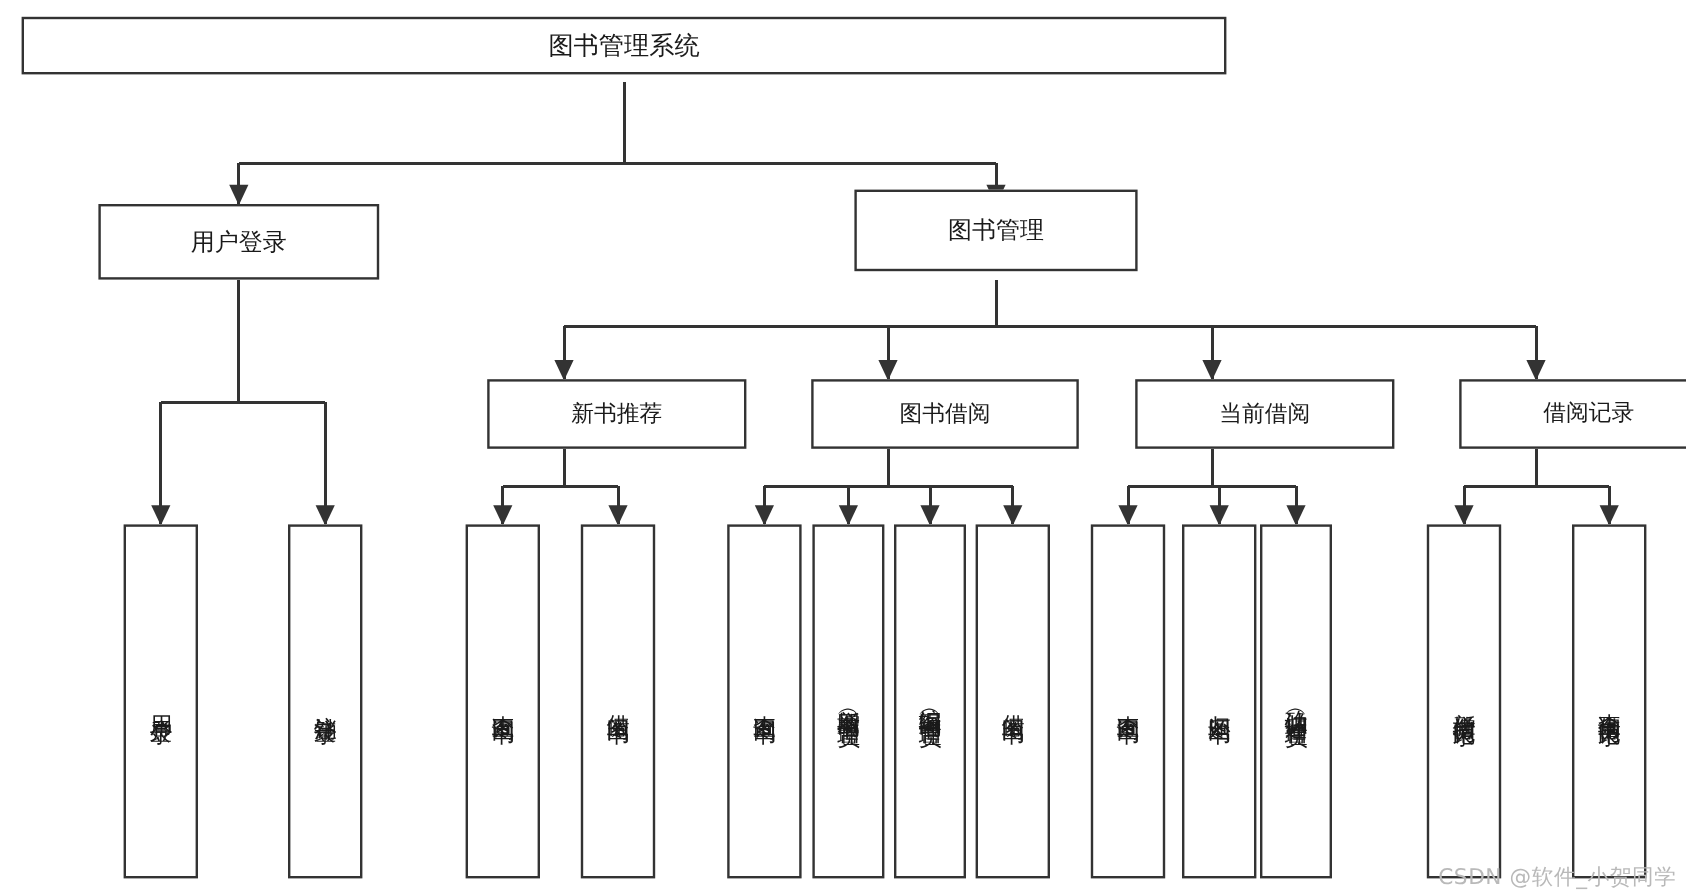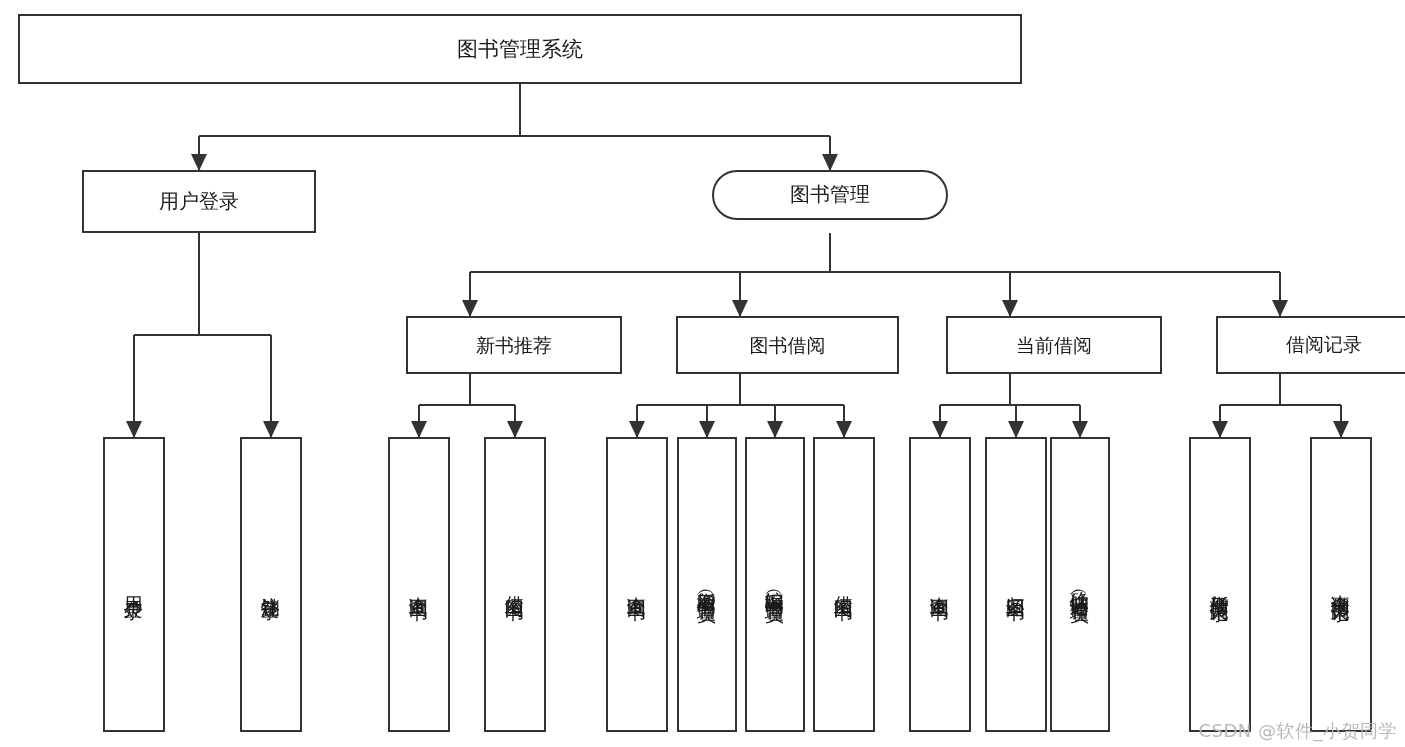--- a/index.html
+++ b/index.html
@@ -123,27 +123,27 @@
       <line x1="1080" y1="405" x2="1080" y2="437" stroke="#333333" stroke-width="2.5" shape-rendering="crispEdges"></line>
       <polygon points="1072,421 1088,421 1080,438" fill="#333333"></polygon>
       <line x1="1280" y1="374" x2="1280" y2="405" stroke="#333333" stroke-width="2.5" shape-rendering="crispEdges"></line>
       <line x1="1220" y1="405" x2="1341" y2="405" stroke="#333333" stroke-width="2.5" shape-rendering="crispEdges"></line>
       <line x1="1220" y1="405" x2="1220" y2="437" stroke="#333333" stroke-width="2.5" shape-rendering="crispEdges"></line>
       <polygon points="1212,421 1228,421 1220,438" fill="#333333"></polygon>
       <line x1="1341" y1="405" x2="1341" y2="437" stroke="#333333" stroke-width="2.5" shape-rendering="crispEdges"></line>
       <polygon points="1333,421 1349,421 1341,438" fill="#333333"></polygon>
     </svg>
   <div id="nodes">
-      <div class="node level0" style="left: 18px; top: 14px; width: 1004px; height: 70px;">
+      <div class="node level0" style="left: 18px; top: 14px; width: 1004px; height: 48px;">
         <span class="label">图书管理系统</span>
       </div>
       <div class="node level1" style="left: 82px; top: 170px; width: 234px; height: 63px;">
         <span class="label">用户登录</span>
       </div>
-      <div class="node level1" style="left: 712px; top: 170px; width: 236px; height: 50px; border-radius: 25px;">
+      <div class="node level1" style="left: 712px; top: 158px; width: 236px; height: 68px;">
         <span class="label">图书管理</span>
       </div>
       <div class="node level2" style="left: 362px; top: 316px; width: 216px; height: 58px;">
         <span class="label">新书推荐</span>
       </div>
       <div class="node level2" style="left: 632px; top: 316px; width: 223px; height: 58px;">
         <span class="label">图书借阅</span>
       </div>
       <div class="node level2" style="left: 902px; top: 316px; width: 216px; height: 58px;">
         <span class="label">当前借阅</span>

